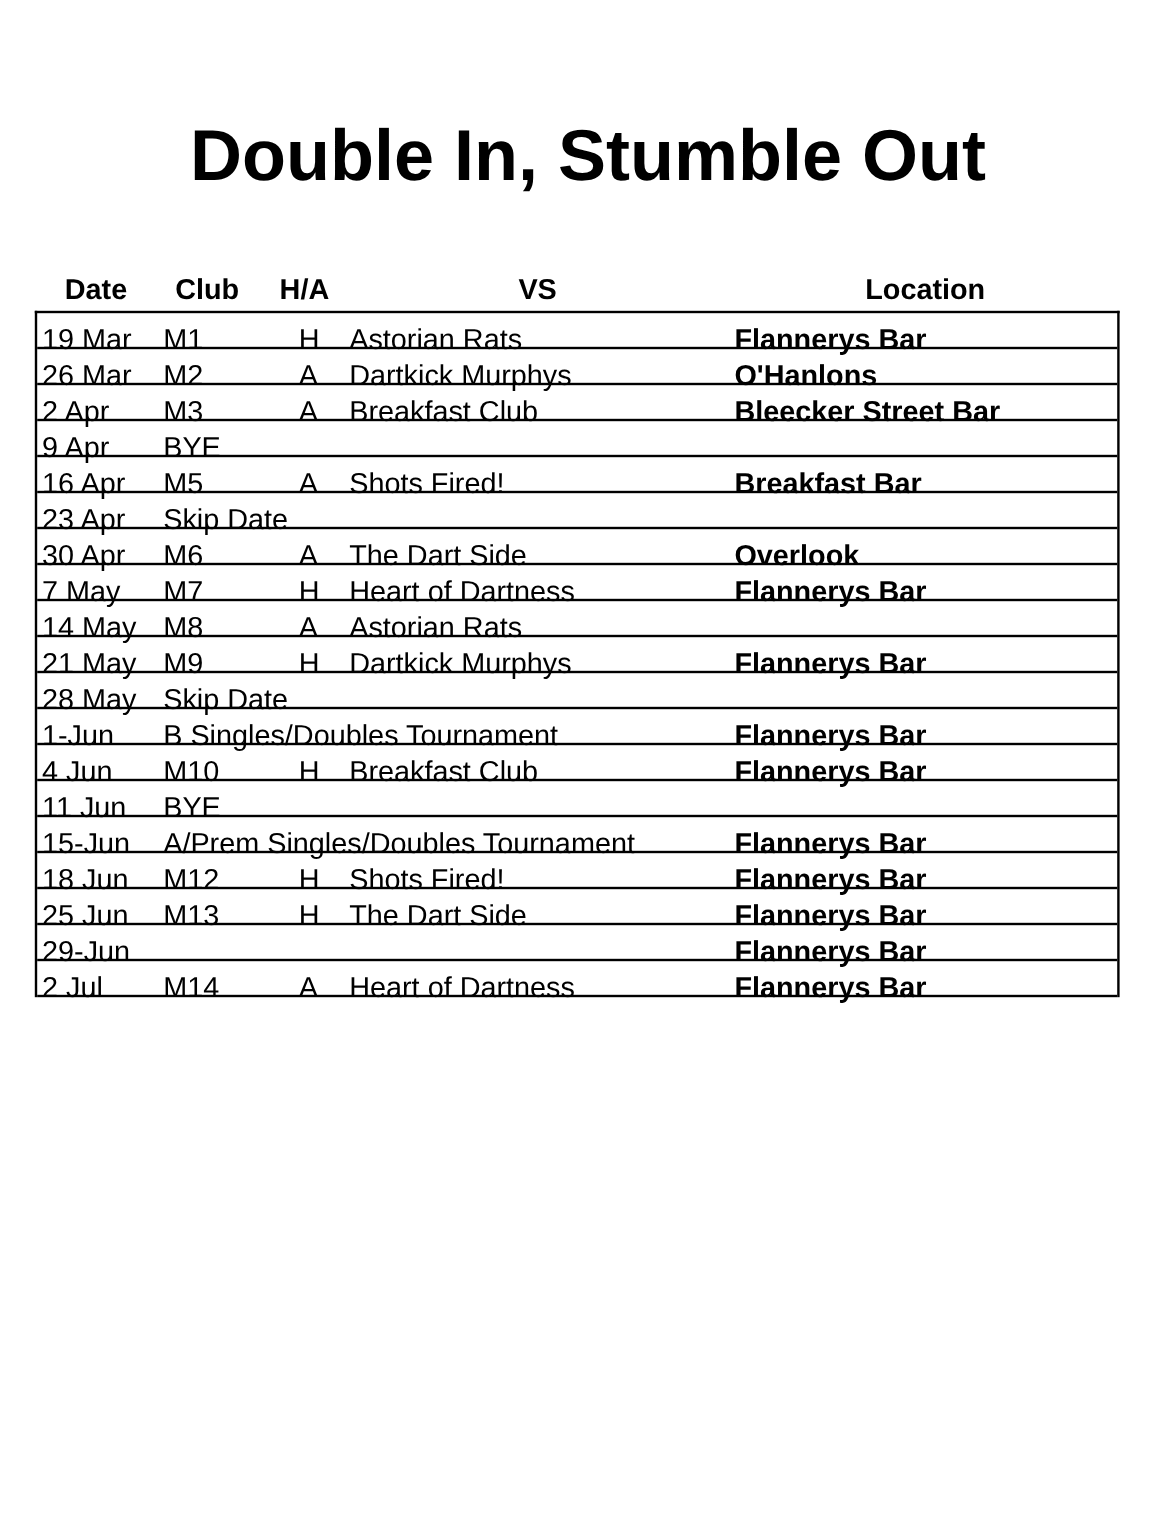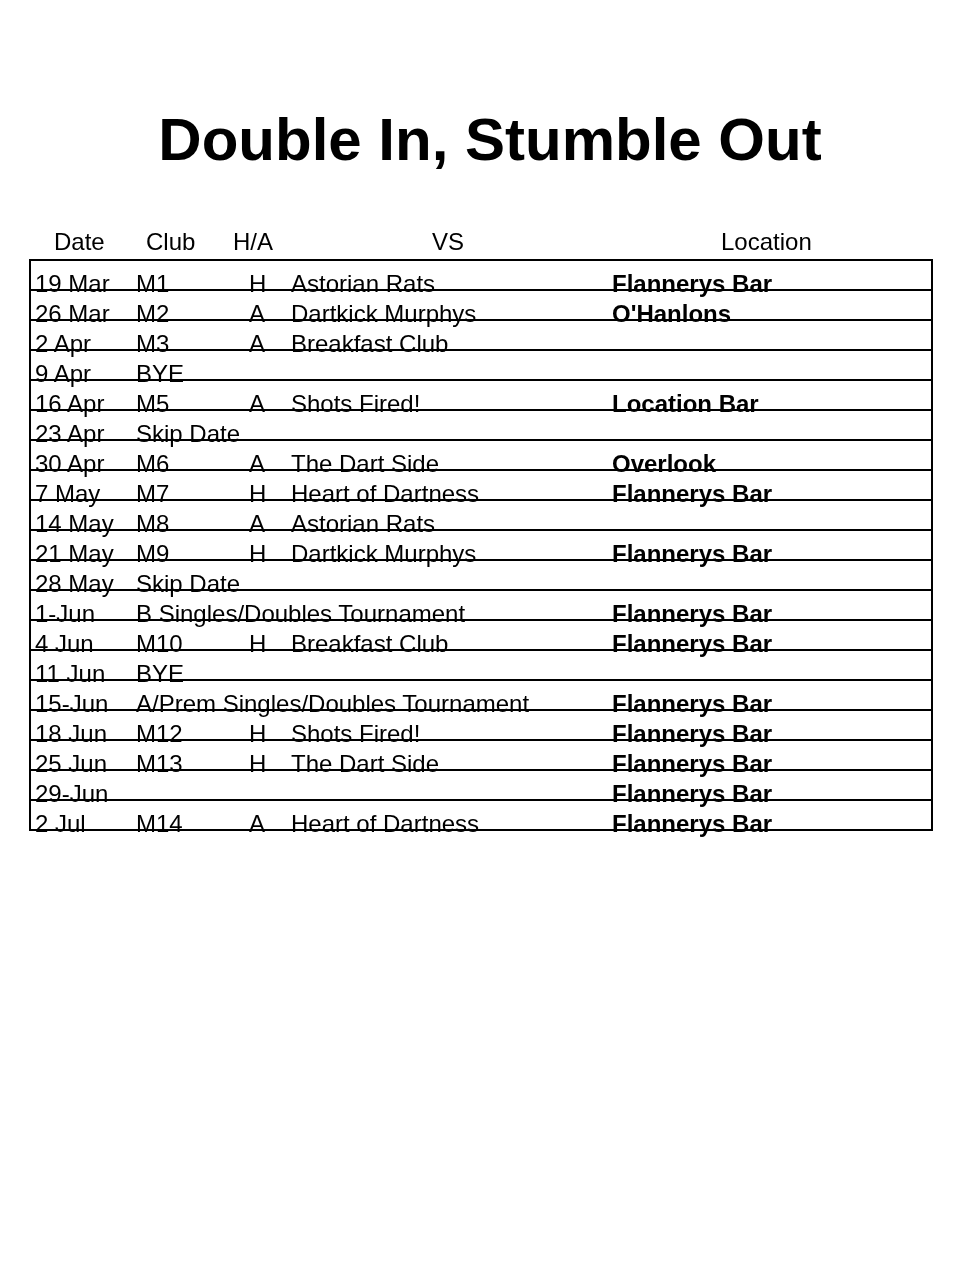--- a/index.html
+++ b/index.html
@@ -1,18 +1,18 @@
 <!DOCTYPE html>
 <html><head>
 <meta charset="utf-8">
 <style>
   html, body { margin: 0; padding: 0; background: #ffffff; }
   body { width: 980px; height: 1268px; position: relative; font-family: "Liberation Sans", "DejaVu Sans", sans-serif; color: #000; overflow: hidden; }
-  .title { position: absolute; left: 0; width: 980px; top: 95px; text-align: center; font-weight: bold; font-size: 60px; letter-spacing: 0px; margin-top: 10px; }
-  .hdr { position: absolute; top: 228px; font-weight: normal; font-size: 24px; }
+  .title { position: absolute; left: 0; width: 980px; top: 95px; text-align: center; font-weight: bold; font-size: 60px; letter-spacing: 0px; }
+  .hdr { position: absolute; top: 228px; font-weight: bold; font-size: 24px; }
   .table { position: absolute; left: 29px; top: 259px; width: 904px; border: 2px solid #000; border-bottom: none; box-sizing: border-box; }
   .row { position: relative; height: 30px; border-bottom: 2px solid #000; box-sizing: border-box; font-size: 24px; }
   .cell { position: absolute; top: 9px; white-space: nowrap; }
   .c-date { left: 4px; }
   .c-week { left: 105px; }
   .c-ha { left: 218px; }
   .c-vs { left: 260px; }
   .c-loc { left: 581px; font-weight: bold; }
 </style>
 </head>
@@ -39,34 +39,35 @@
       <span class="cell c-week">M2</span>
       <span class="cell c-ha">A</span>
       <span class="cell c-vs">Dartkick Murphys</span>
       <span class="cell c-loc">O'Hanlons</span>
     </div>
     <div class="row">
       <span class="cell c-date">2 Apr</span>
       <span class="cell c-week">M3</span>
       <span class="cell c-ha">A</span>
       <span class="cell c-vs">Breakfast Club</span>
+      <span class="cell c-loc">Bleecker Street Bar</span>
     </div>
     <div class="row">
       <span class="cell c-date">9 Apr</span>
       <span class="cell c-week">BYE</span>
       <span class="cell c-ha"></span>
       <span class="cell c-vs"></span>
       <span class="cell c-loc"></span>
     </div>
     <div class="row">
       <span class="cell c-date">16 Apr</span>
       <span class="cell c-week">M5</span>
       <span class="cell c-ha">A</span>
       <span class="cell c-vs">Shots Fired!</span>
-      <span class="cell c-loc">Location Bar</span>
+      <span class="cell c-loc">Breakfast Bar</span>
     </div>
     <div class="row">
       <span class="cell c-date">23 Apr</span>
       <span class="cell c-week">Skip Date</span>
       <span class="cell c-ha"></span>
       <span class="cell c-vs"></span>
       <span class="cell c-loc"></span>
     </div>
     <div class="row">
       <span class="cell c-date">30 Apr</span>

